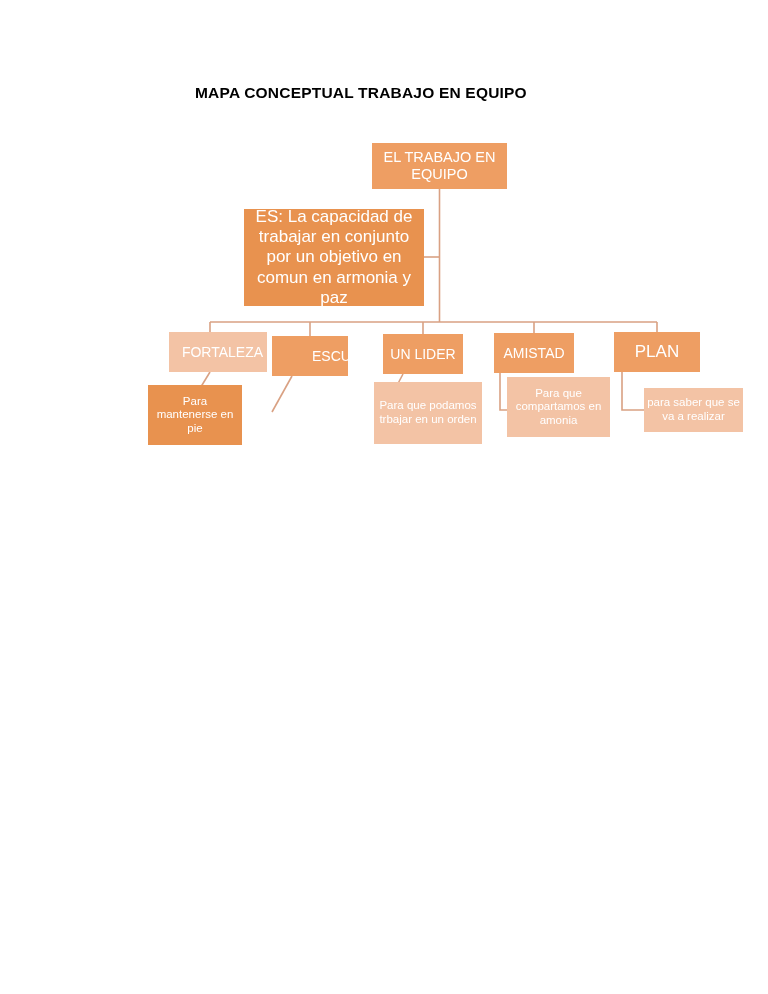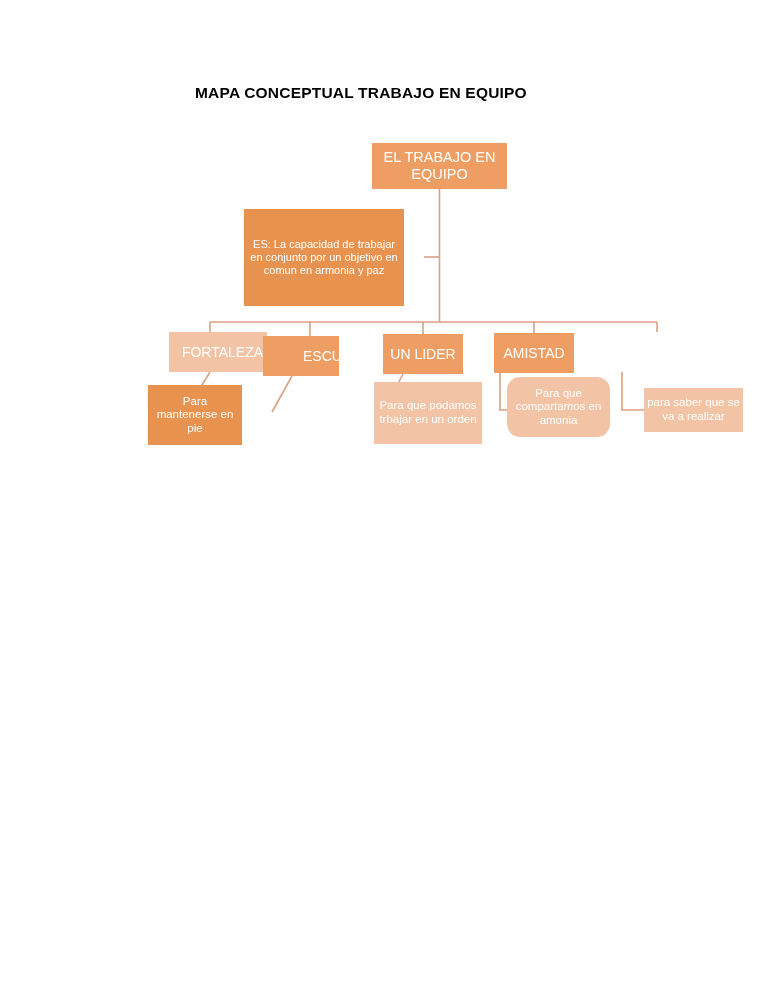--- a/index.html
+++ b/index.html
@@ -73,41 +73,41 @@
   .tone-dark  { background: #E8924F; }
   .tone-mid   { background: #EE9E63; }
   .tone-light { background: #F3C3A5; }
 
   
   #node-root {
     left: 372px;  top: 143px;  width: 135px; height: 46px;
     font-size: 14.5px;
   }
   #node-def {
-    left: 244px;  top: 209px;  width: 160px; height: 97px;
-    font-size: 11px;
+    left: 244px;  top: 209px;  width: 180px; height: 97px;
+    font-size: 17px;
   }
 
   .cat {
     height: 40px;
     font-size: 14px;
   }
   #node-cat-0 { left: 169px; top: 332px; width: 98px; padding-left: 12px; }
-  #node-cat-1 { left: 263px; top: 336px; width: 76px; padding-left: 40px; }
+  #node-cat-1 { left: 272px; top: 336px; width: 76px; padding-left: 40px; }
   #node-cat-2 { left: 383px; top: 334px; width: 80px; }
   #node-cat-3 { left: 494px; top: 333px; width: 80px; text-align: center; }
   #node-cat-4 { left: 614px; top: 332px; width: 86px; font-size: 17px; }
 
   .child {
     font-size: 11.5px;
   }
   #node-child-0 { left: 148px; top: 385px; width: 94px; height: 60px; }
   #node-child-1 { left: 269px; top: 382px; width: 84px; height: 62px; }
   #node-child-2 { left: 374px; top: 382px; width: 108px; height: 62px; }
-  #node-child-3 { left: 507px; top: 377px; width: 103px; height: 60px; border-radius: 13px; }
+  #node-child-3 { left: 507px; top: 377px; width: 103px; height: 60px; }
   #node-child-4 { left: 644px; top: 388px; width: 99px; height: 44px; }
 </style>
 </head>
 <body>
 
 <div id="page">
 
   <div id="page-title">MAPA CONCEPTUAL TRABAJO EN EQUIPO</div>
 
   <div id="diagram">
@@ -148,20 +148,23 @@
     </div>
     <div class="node cat tone-mid" id="node-cat-1">
       <span class="node-label">ESCUCHA</span>
     </div>
     <div class="node cat tone-mid" id="node-cat-2">
       <span class="node-label">UN LIDER</span>
     </div>
     <div class="node cat tone-mid" id="node-cat-3">
       <span class="node-label">AMISTAD</span>
     </div>
+    <div class="node cat tone-mid" id="node-cat-4">
+      <span class="node-label">PLAN</span>
+    </div>
 
     <div class="node child tone-dark" id="node-child-0">
       <span class="node-label">Para mantenerse en pie</span>
     </div>
     <div class="node child tone-light" id="node-child-2">
       <span class="node-label">Para que podamos trbajar en un orden</span>
     </div>
     <div class="node child tone-light" id="node-child-3">
       <span class="node-label">Para que compartamos en amonia</span>
     </div>

